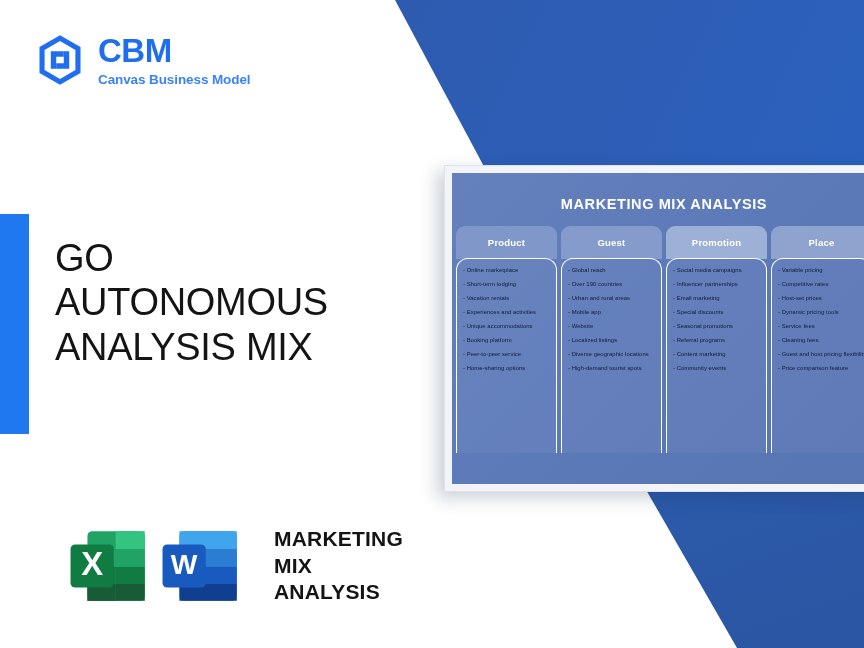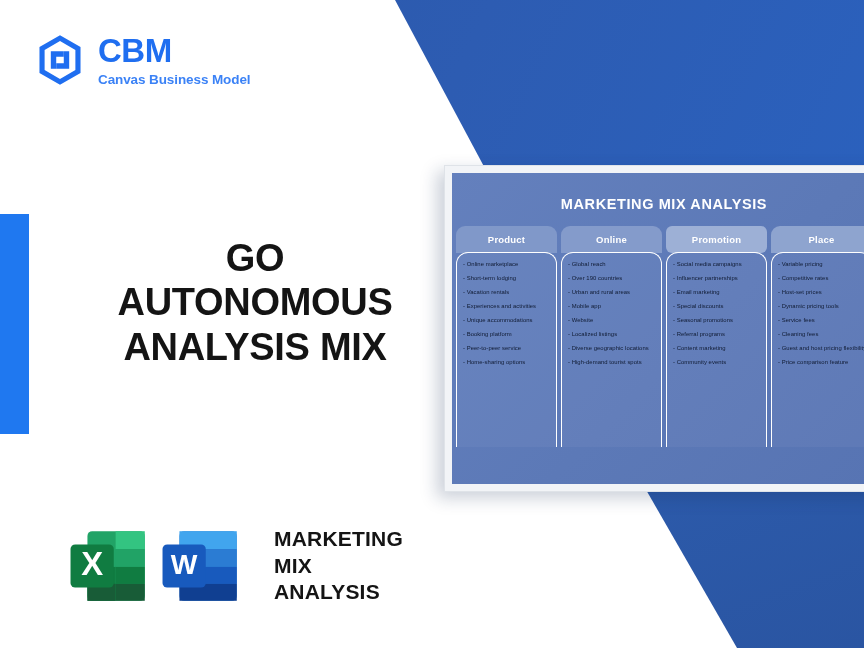--- a/index.html
+++ b/index.html
@@ -40,23 +40,22 @@
   #logo-title{
     font-size:33px;font-weight:bold;color:#1f6ef0;letter-spacing:-0.5px;
   }
   #logo-sub{
     font-size:13.5px;font-weight:bold;color:#3b82f6;margin-top:6px;letter-spacing:-0.1px;
   }
 
   
   #headline{
     position:absolute;left:55px;top:236px;width:400px;
-    font-size:38px;font-weight:bold;color:#141414;line-height:1.17;
+    font-size:38px;font-weight:normal;color:#141414;line-height:1.17;
     letter-spacing:-0.3px;
-    text-align:center;
   }
   #headline div{white-space:nowrap;}
 
   
   #badges{position:absolute;left:63px;top:519px;display:flex;align-items:center;}
   .doc-icon{width:94px;height:94px;flex:0 0 auto;margin-right:-2px;}
   #badge-caption{
     margin-left:27px;font-size:21px;font-weight:bold;color:#141414;
     line-height:1.28;letter-spacing:0.2px;
   }
@@ -82,21 +81,21 @@
     font-size:14.5px;letter-spacing:0.6px;
     padding-top:23px;
   }
   #mix-columns{
     display:flex;gap:4px;
     padding:14px 4px 0 4px;
     height:250px;box-sizing:border-box;
   }
   .mix-col{flex:1 1 0;position:relative;min-width:0;}
   .mix-col-head{
-    height:27px;border-radius:9px 9px 0 0;
+    height:33px;border-radius:9px 9px 0 0;
     display:flex;align-items:center;justify-content:center;
     color:#ffffff;font-weight:bold;font-size:9.5px;letter-spacing:0.2px;
   }
   .mix-col-body{
     position:relative;
     height:195px;
     margin-top:-1px;
     border:1px solid #ffffff;
     border-radius:12px 12px 0 0;
     border-bottom:none;
@@ -185,34 +184,34 @@
               <div class="mix-item">- Short-term lodging</div>
               <div class="mix-item">- Vacation rentals</div>
               <div class="mix-item">- Experiences and activities</div>
               <div class="mix-item">- Unique accommodations</div>
               <div class="mix-item">- Booking platform</div>
               <div class="mix-item">- Peer-to-peer service</div>
               <div class="mix-item">- Home-sharing options</div>
             </div>
           </div>
           <div class="mix-col">
-            <div class="mix-col-head" style="background: rgb(132, 155, 203);">Online</div>
+            <div class="mix-col-head" style="background: rgb(132, 155, 203);">Guest</div>
             <div class="mix-col-body">
               <div class="mix-item">- Global reach</div>
               <div class="mix-item">- Over 190 countries</div>
               <div class="mix-item">- Urban and rural areas</div>
               <div class="mix-item">- Mobile app</div>
               <div class="mix-item">- Website</div>
               <div class="mix-item">- Localized listings</div>
               <div class="mix-item">- Diverse geographic locations</div>
               <div class="mix-item">- High-demand tourist spots</div>
             </div>
           </div>
           <div class="mix-col">
-            <div class="mix-col-head" style="background: rgb(157, 176, 214); border-radius: 6px;">Promotion</div>
+            <div class="mix-col-head" style="background: rgb(157, 176, 214);">Promotion</div>
             <div class="mix-col-body">
               <div class="mix-item">- Social media campaigns</div>
               <div class="mix-item">- Influencer partnerships</div>
               <div class="mix-item">- Email marketing</div>
               <div class="mix-item">- Special discounts</div>
               <div class="mix-item">- Seasonal promotions</div>
               <div class="mix-item">- Referral programs</div>
               <div class="mix-item">- Content marketing</div>
               <div class="mix-item">- Community events</div>
             </div>

